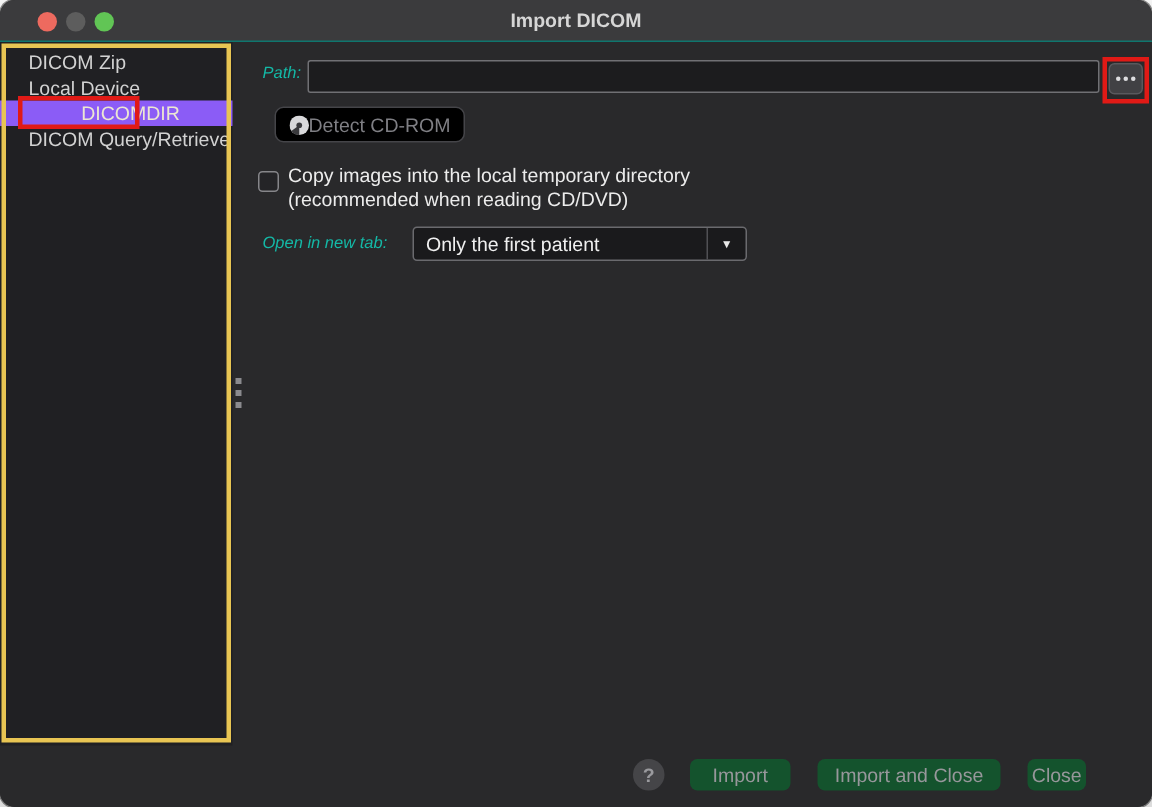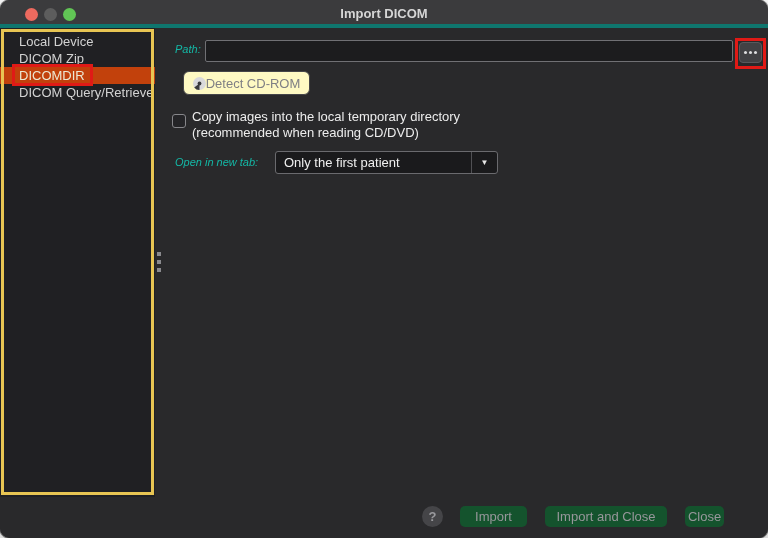--- a/index.html
+++ b/index.html
@@ -5,41 +5,41 @@
   * { margin:0; padding:0; box-sizing:border-box; }
   html,body { width:768px; height:538px; background:#ffffff; font-family:"Liberation Sans", sans-serif; }
   .window {
     position:absolute; left:0; top:0; width:768px; height:538px;
     border-radius:10px; overflow:hidden; background:#29292b;
     box-shadow:0 0 0 1px rgba(0,0,0,.45), 0 10px 30px rgba(0,0,0,.35);
   }
   
   .titlebar {
     position:absolute; left:0; top:0; width:768px; height:28px;
-    background:#3b3b3d; border-bottom:4px solid #0f766e;
+    background:#3b3b3d; border-bottom:1px solid #0f766e;
   }
   .traffic { position:absolute; top:8px; width:13px; height:13px; border-radius:50%; }
   .t-close { left:25px; background:#ed6a5f; }
   .t-min   { left:44px; background:#5d5d5d; }
   .t-zoom  { left:63px; background:#61c555; }
   .title {
     position:absolute; left:0; right:0; top:0; height:28px; line-height:28px;
     text-align:center; font-size:13px; font-weight:bold; color:#d6d6d6;
   }
   
   .body { position:absolute; left:0; top:28px; width:768px; height:510px; background:#29292b; }
   
   .sidebar { position:absolute; left:0; top:0; width:155px; height:469px; background:#202023; }
   .sidebar-outline {
     position:absolute; left:1px; top:1px; width:153px; height:466px;
     border:3px solid #e8c553; pointer-events:none; z-index:5;
   }
   .sb-list { position:absolute; left:0; top:5px; width:155px; }
   .sb-item { height:17px; line-height:17px; padding-left:19px; font-size:13px; color:#d2d2d2; cursor:default; }
-  .sb-item.selected { background:#c2410c; color:#ece7d2; }
+  .sb-item.selected { background:#8b5cf6; color:#ece7d2;text-align:center; }
   .redbox { position:absolute; border:3px solid #e01a16; z-index:6; pointer-events:none; }
   .rb-dicomdir { left:12px; top:36px; width:81px; height:22px; }
   .rb-browse   { left:735px; top:10px; width:31px; height:31px; }
   
   .splitter { position:absolute; left:155px; top:0; width:9px; height:469px; cursor:col-resize; }
   .splitter .dots { position:absolute; left:2px; top:220px; }
   .splitter .dots i { display:block; width:4px; height:4px; background:#8a8a8e; margin:4px 0; }
   
   .lbl { position:absolute; font-size:11px; color:#14b8a6; white-space:nowrap;font-style:italic; }
   .path-label { left:175px; top:15px; }
@@ -49,21 +49,21 @@
     color:#ececec; font-size:13px; padding:0 6px; outline:none; font-family:"Liberation Sans", sans-serif;
   }
   .browse-btn {
     position:absolute; left:739px; top:14px; width:23px; height:21px;
     background:#414144; border:1px solid #59595d; border-radius:4px;
     display:flex; align-items:center; justify-content:center; gap:2px; cursor:pointer;
   }
   .browse-btn i { width:3px; height:3px; border-radius:50%; background:#dedee0; }
   .detect-btn {
     position:absolute; left:183px; top:43px; width:127px; height:24px;
-    background:#fef9c3; border:1px solid #454549; border-radius:6px;
+    background:#000000; border:1px solid #454549; border-radius:6px;
     display:flex; align-items:center; justify-content:center; gap:0;
     font-size:13px; color:#7f7f84;
   }
   .checkbox {
     position:absolute; left:172px; top:86px; width:14px; height:14px;
     background:#242427; border:1.5px solid #86868a; border-radius:3px; cursor:pointer;
   }
   .cb-label { position:absolute; left:192px; top:81px; font-size:13px; line-height:16px; color:#ececec; }
   .tab-label { left:175px; top:128px; }
   .dropdown {
@@ -96,22 +96,22 @@
     <span class="traffic t-close"></span>
     <span class="traffic t-min"></span>
     <span class="traffic t-zoom"></span>
     <div class="title">Import DICOM</div>
   </div>
 
   <div class="body">
 
     <div class="sidebar">
       <div class="sb-list">
+        <div class="sb-item">DICOM Zip</div>
         <div class="sb-item">Local Device</div>
-        <div class="sb-item">DICOM Zip</div>
         <div class="sb-item selected">DICOMDIR</div>
         <div class="sb-item">DICOM Query/Retrieve</div>
       </div>
     </div>
     <div class="sidebar-outline"></div>
     <div class="redbox rb-dicomdir"></div>
 
     <div class="splitter">
       <span class="dots">
           <i></i>

